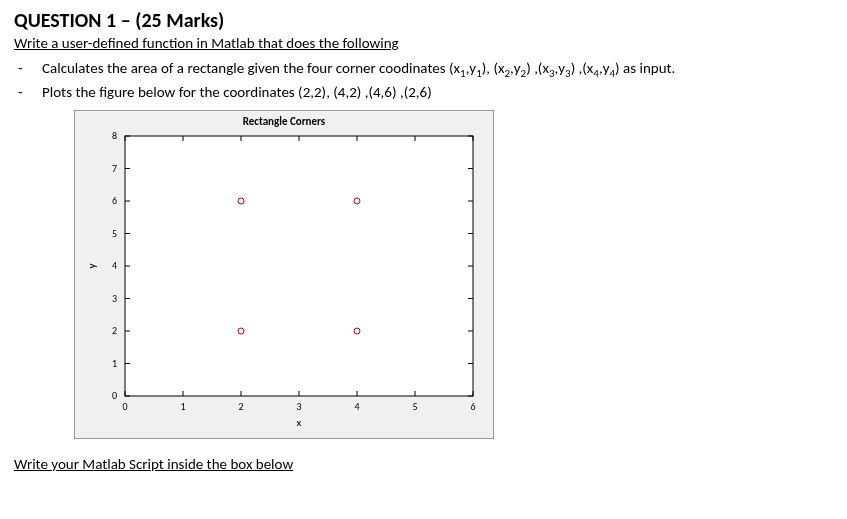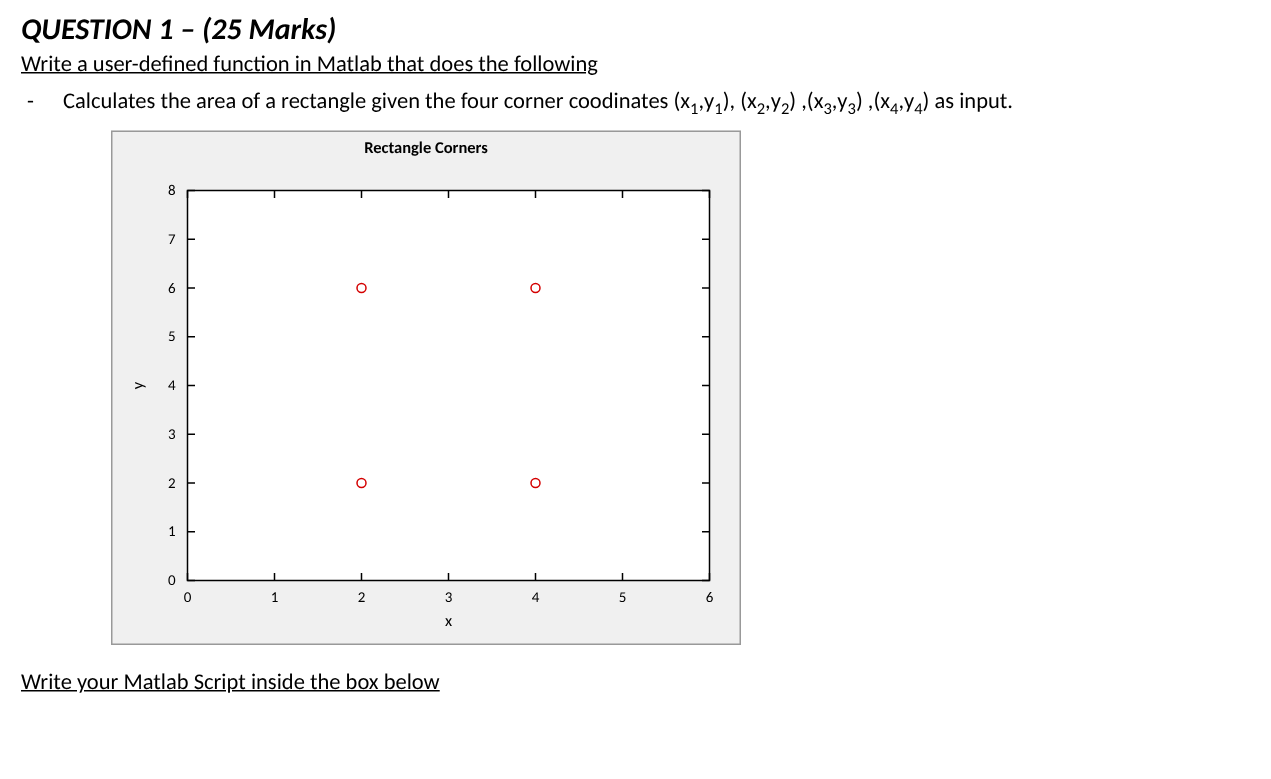--- a/index.html
+++ b/index.html
@@ -8,21 +8,20 @@
       height: 519px;
       background: #fff;
       font-family: Calibri, Arial, sans-serif;
       color: #000;
       padding: 8px 14px;
     }
     .heading {
       font-size: 20px;
       font-weight: 700;
       margin-bottom: 2px;
-      font-style: italic;
     }
     .intro {
       font-size: 15px;
       margin-bottom: 6px;
       text-decoration: underline;
     }
     ul.bullets {
       list-style: none;
       padding-left: 0;
       margin-bottom: 6px;
@@ -47,41 +46,42 @@
     .fig-outer {
       width: 420px;
       background: #f0f0f0;
       border: 1px solid #999;
       padding: 4px 6px 8px 6px;
     }
     .fig-title {
       text-align: center;
       font-size: 11px;
       font-weight: 700;
-      margin-bottom: 16px;
+      margin-bottom: 2px;
     }
     svg.plot {
       display: block;
     }
     .instruction {
       font-size: 15px;
       text-decoration: underline;
       margin-top: 16px;
     }
   </style>
 </head>
 <body>
 
 <h2 class="heading">QUESTION 1 – (25 Marks)</h2>
 <p class="intro">Write a user-defined function in Matlab that does the following</p>
 
 <ul class="bullets">
   <li>
     <span>Calculates the area of a rectangle given the four corner coodinates (x</span><span class="sub">1</span><span>,y</span><span class="sub">1</span><span>), (x</span><span class="sub">2</span><span>,y</span><span class="sub">2</span><span>) ,(x</span><span class="sub">3</span><span>,y</span><span class="sub">3</span><span>) ,(x</span><span class="sub">4</span><span>,y</span><span class="sub">4</span><span>) as input.</span>
   </li>
+  <li>Plots the figure below for the coordinates (2,2), (4,2) ,(4,6) ,(2,6)</li>
 </ul>
 
 <div class="figure-wrap">
   <div class="fig-outer">
     <div class="fig-title">Rectangle Corners</div>
     <svg class="plot" id="chart-svg" width="404" height="300">
         <rect x="44" y="6" width="348" height="260" fill="#fff" stroke="none"></rect>
         <rect x="44" y="6" width="348" height="260" fill="none" stroke="#000" stroke-width="1"></rect>
         <line x1="44" y1="266" x2="44" y2="261" stroke="#000"></line>
         <line x1="44" y1="6" x2="44" y2="11" stroke="#000"></line>

